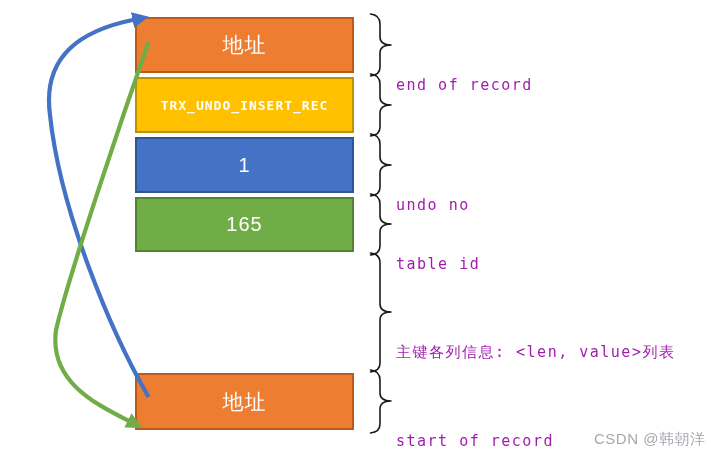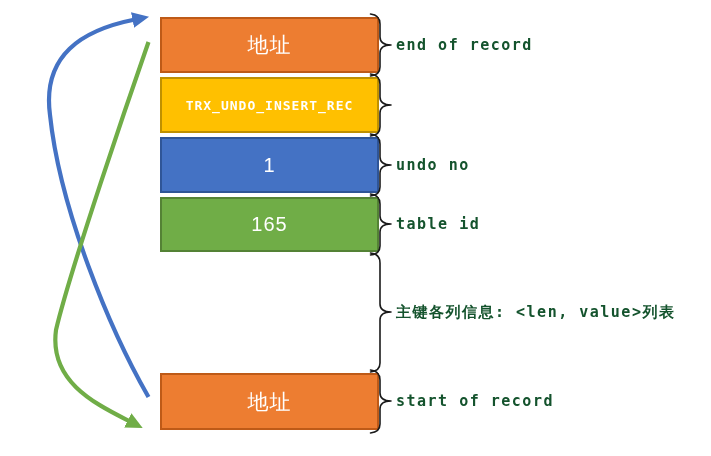--- a/index.html
+++ b/index.html
@@ -5,21 +5,21 @@
   html,body{margin:0;padding:0;background:#ffffff;}
   .stage{
     position:relative;
     width:711px;height:456px;
     background:#ffffff;
     font-family:"Liberation Sans", sans-serif;
     overflow:hidden;
   }
   .box{
     position:absolute;
-    left:160px;width:215px;
+    left:135px;width:215px;
     border:2px solid #999;
     display:flex;align-items:center;justify-content:center;
     box-sizing:content-box;
   }
   .box .val{
     color:#ffffff;
     font-size:20px;
     letter-spacing:1px;
     font-family:"Liberation Sans", sans-serif;
   }
@@ -29,25 +29,26 @@
     font-weight:bold;
     font-size:13px;
     letter-spacing:1px;
     text-align:center;
   }
   .field-label{
     position:absolute;
     left:396px;
     transform:translateY(-50%);
     white-space:nowrap;
-    color:#14532d;
+    color:#a21caf;
     font-family:"DejaVu Sans Mono", monospace;
-    font-weight:bold;
+    font-weight:normal;
     font-size:15px;
     letter-spacing:1.5px;
+    margin-top:40px;
   }
   .overlay{
     position:absolute;left:0;top:0;width:711px;height:456px;
     pointer-events:none;
   }
   .brace{
     fill:none;stroke:#1a1a1a;stroke-width:1.6;
     stroke-linecap:round;stroke-linejoin:round;
   }
   .arrow{
@@ -104,13 +105,14 @@
     <path class="brace" d="M 370.5 74 Q 380 75 380 84 L 380 97 Q 380 105 391 105 Q 380 105 380 113 L 380 127 Q 380 135 370.5 136"></path>
     <path class="brace" d="M 370.5 134 Q 380 135 380 144 L 380 157 Q 380 165 391 165 Q 380 165 380 173 L 380 187 Q 380 195 370.5 196"></path>
     <path class="brace" d="M 370.5 194 Q 380 195 380 204 L 380 216 Q 380 224 391 224 Q 380 224 380 232 L 380 246 Q 380 254 370.5 255"></path>
     <path class="brace" d="M 370.5 253 Q 380 254 380 263 L 380 304 Q 380 312 391 312 Q 380 312 380 320 L 380 363 Q 380 371 370.5 372"></path>
     <path class="brace" d="M 370.5 370 Q 380 371 380 380 L 380 393 Q 380 401 391 401 Q 380 401 380 409 L 380 424 Q 380 432 370.5 433"></path>
 
     <path class="arrow" marker-end="url(#head-blue)" d="M 148.5 397 C 110 330, 60 210, 50 115 C 42 55, 82 30, 135 19.5" stroke="#4472C4"></path>
     <path class="arrow" marker-end="url(#head-green)" d="M 148.5 42 C 130 95, 70 270, 56 330 C 49 382, 96 404, 130 421.5" stroke="#70AD47"></path>
   </svg>
 
+  <div class="watermark">CSDN @韩朝洋</div>
 </div>
 
 </body></html>

